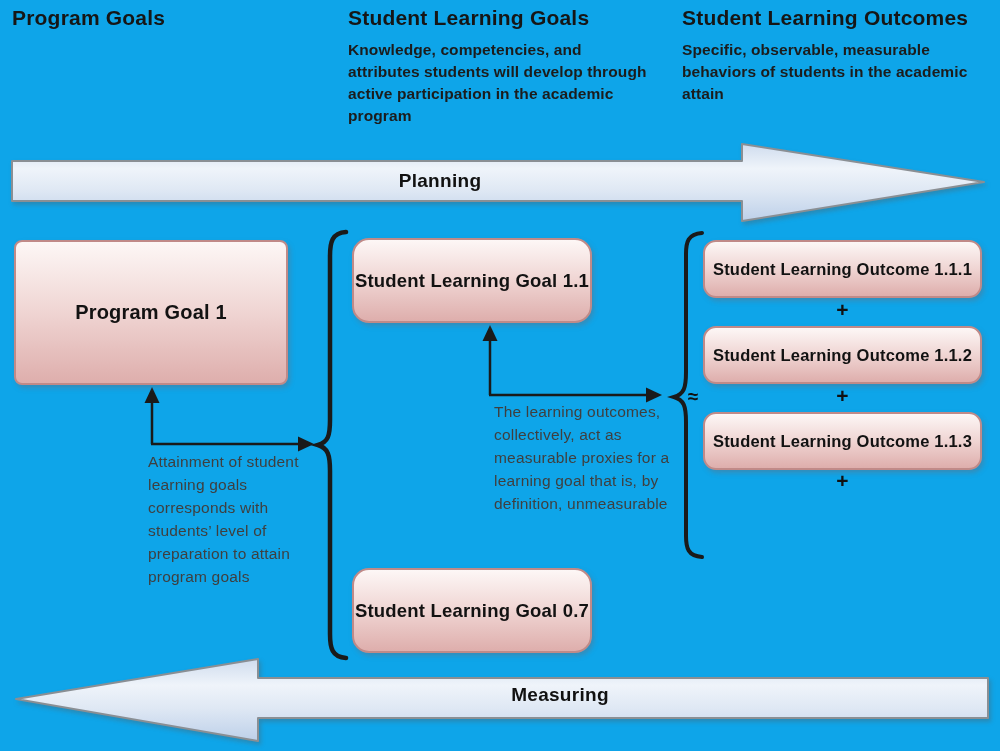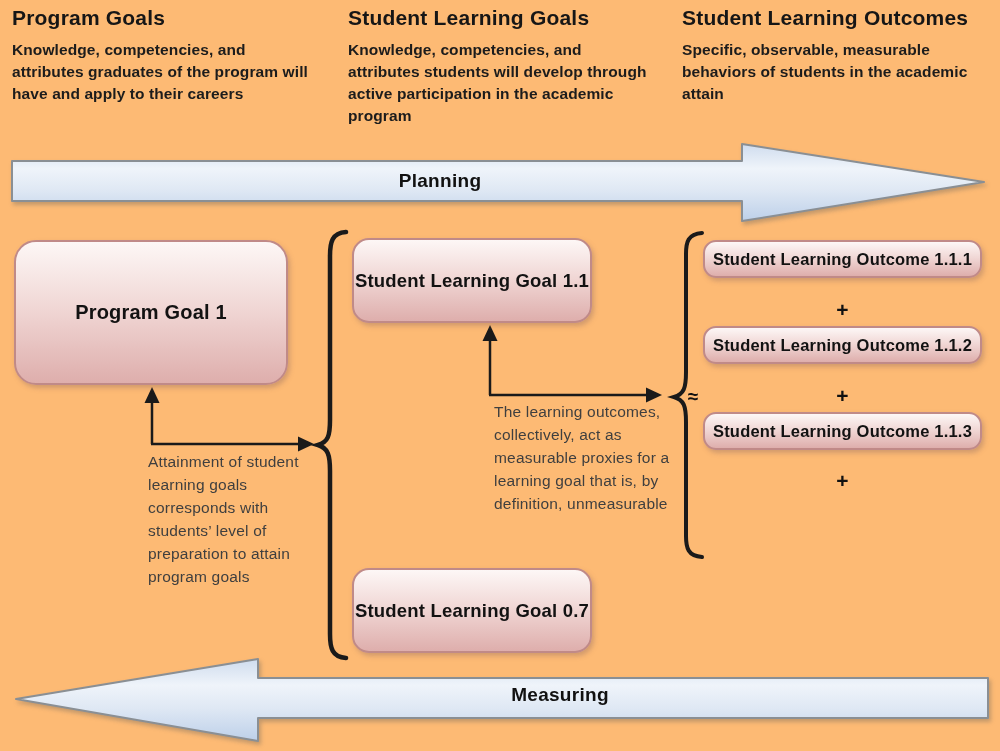--- a/index.html
+++ b/index.html
@@ -3,21 +3,21 @@
 <meta charset="utf-8">
 <style>
   * { margin: 0; padding: 0; box-sizing: border-box; }
   html, body { background: #ffffff; }
   body { font-family: "Liberation Sans", sans-serif; }
 
   .canvas {
     position: relative;
     width: 1000px;
     height: 751px;
-    background: #fdba74;
+    background: #0ea5e9;
     overflow: hidden;
   }
 
   .svg-layer {
     position: absolute;
     left: 0; top: 0;
     width: 1000px; height: 751px;
     z-index: 1;
   }
 
@@ -69,30 +69,30 @@
       var(--pink-mid, #f0d6d4) 48%,
       var(--pink-bottom, #deaeac) 100%);
     border: 2px solid var(--pink-border, #c08a88);
     box-shadow: 2px 3px 5px rgba(130, 95, 95, 0.35);
     color: #121212;
     font-weight: 700;
     letter-spacing: 0.2px;
   }
   #program-goal-box {
     left: 14px; top: 240px; width: 274px; height: 145px;
-    border-radius: 22px; font-size: 20px;
+    border-radius: 8px; font-size: 20px;
   }
   #slg11-box, #slg12-box {
     left: 352px; width: 240px; height: 85px;
     border-radius: 17px; font-size: 18.5px;
   }
   #slg11-box { top: 238px; }
   #slg12-box { top: 568px; }
   .outcome-box {
-    left: 703px; width: 279px; height: 38px;
+    left: 703px; width: 279px; height: 58px;
     border-radius: 13px; font-size: 16.5px;
   }
   #outcome1 { top: 240px; }
   #outcome2 { top: 326px; }
   #outcome3 { top: 412px; }
   #outcome4 { top: 497px; }
 
   
   .plus-op {
     position: absolute;
@@ -168,21 +168,20 @@
     <g>
       <line x1="490" y1="395" x2="490" y2="336" stroke="#1a1a1a" stroke-width="2.5"></line>
       <polygon points="482.5,341 490,325 497.5,341" fill="#1a1a1a"></polygon>
       <line x1="489" y1="395" x2="648" y2="395" stroke="#1a1a1a" stroke-width="2.5"></line>
       <polygon points="646,387.5 662,395 646,402.5" fill="#1a1a1a"></polygon>
     </g>
   </svg>
 
   <div class="col-header" id="col1">
     <div class="col-title">Program Goals</div>
-    <div class="col-desc">Knowledge, competencies, and attributes graduates of the program will have and apply to their careers</div>
   </div>
   <div class="col-header" id="col2">
     <div class="col-title">Student Learning Goals</div>
     <div class="col-desc">Knowledge, competencies, and attributes students will develop through active participation in the academic program</div>
   </div>
   <div class="col-header" id="col3">
     <div class="col-title">Student Learning Outcomes</div>
     <div class="col-desc">Specific, observable, measurable behaviors of students in the academic attain</div>
   </div>
 

